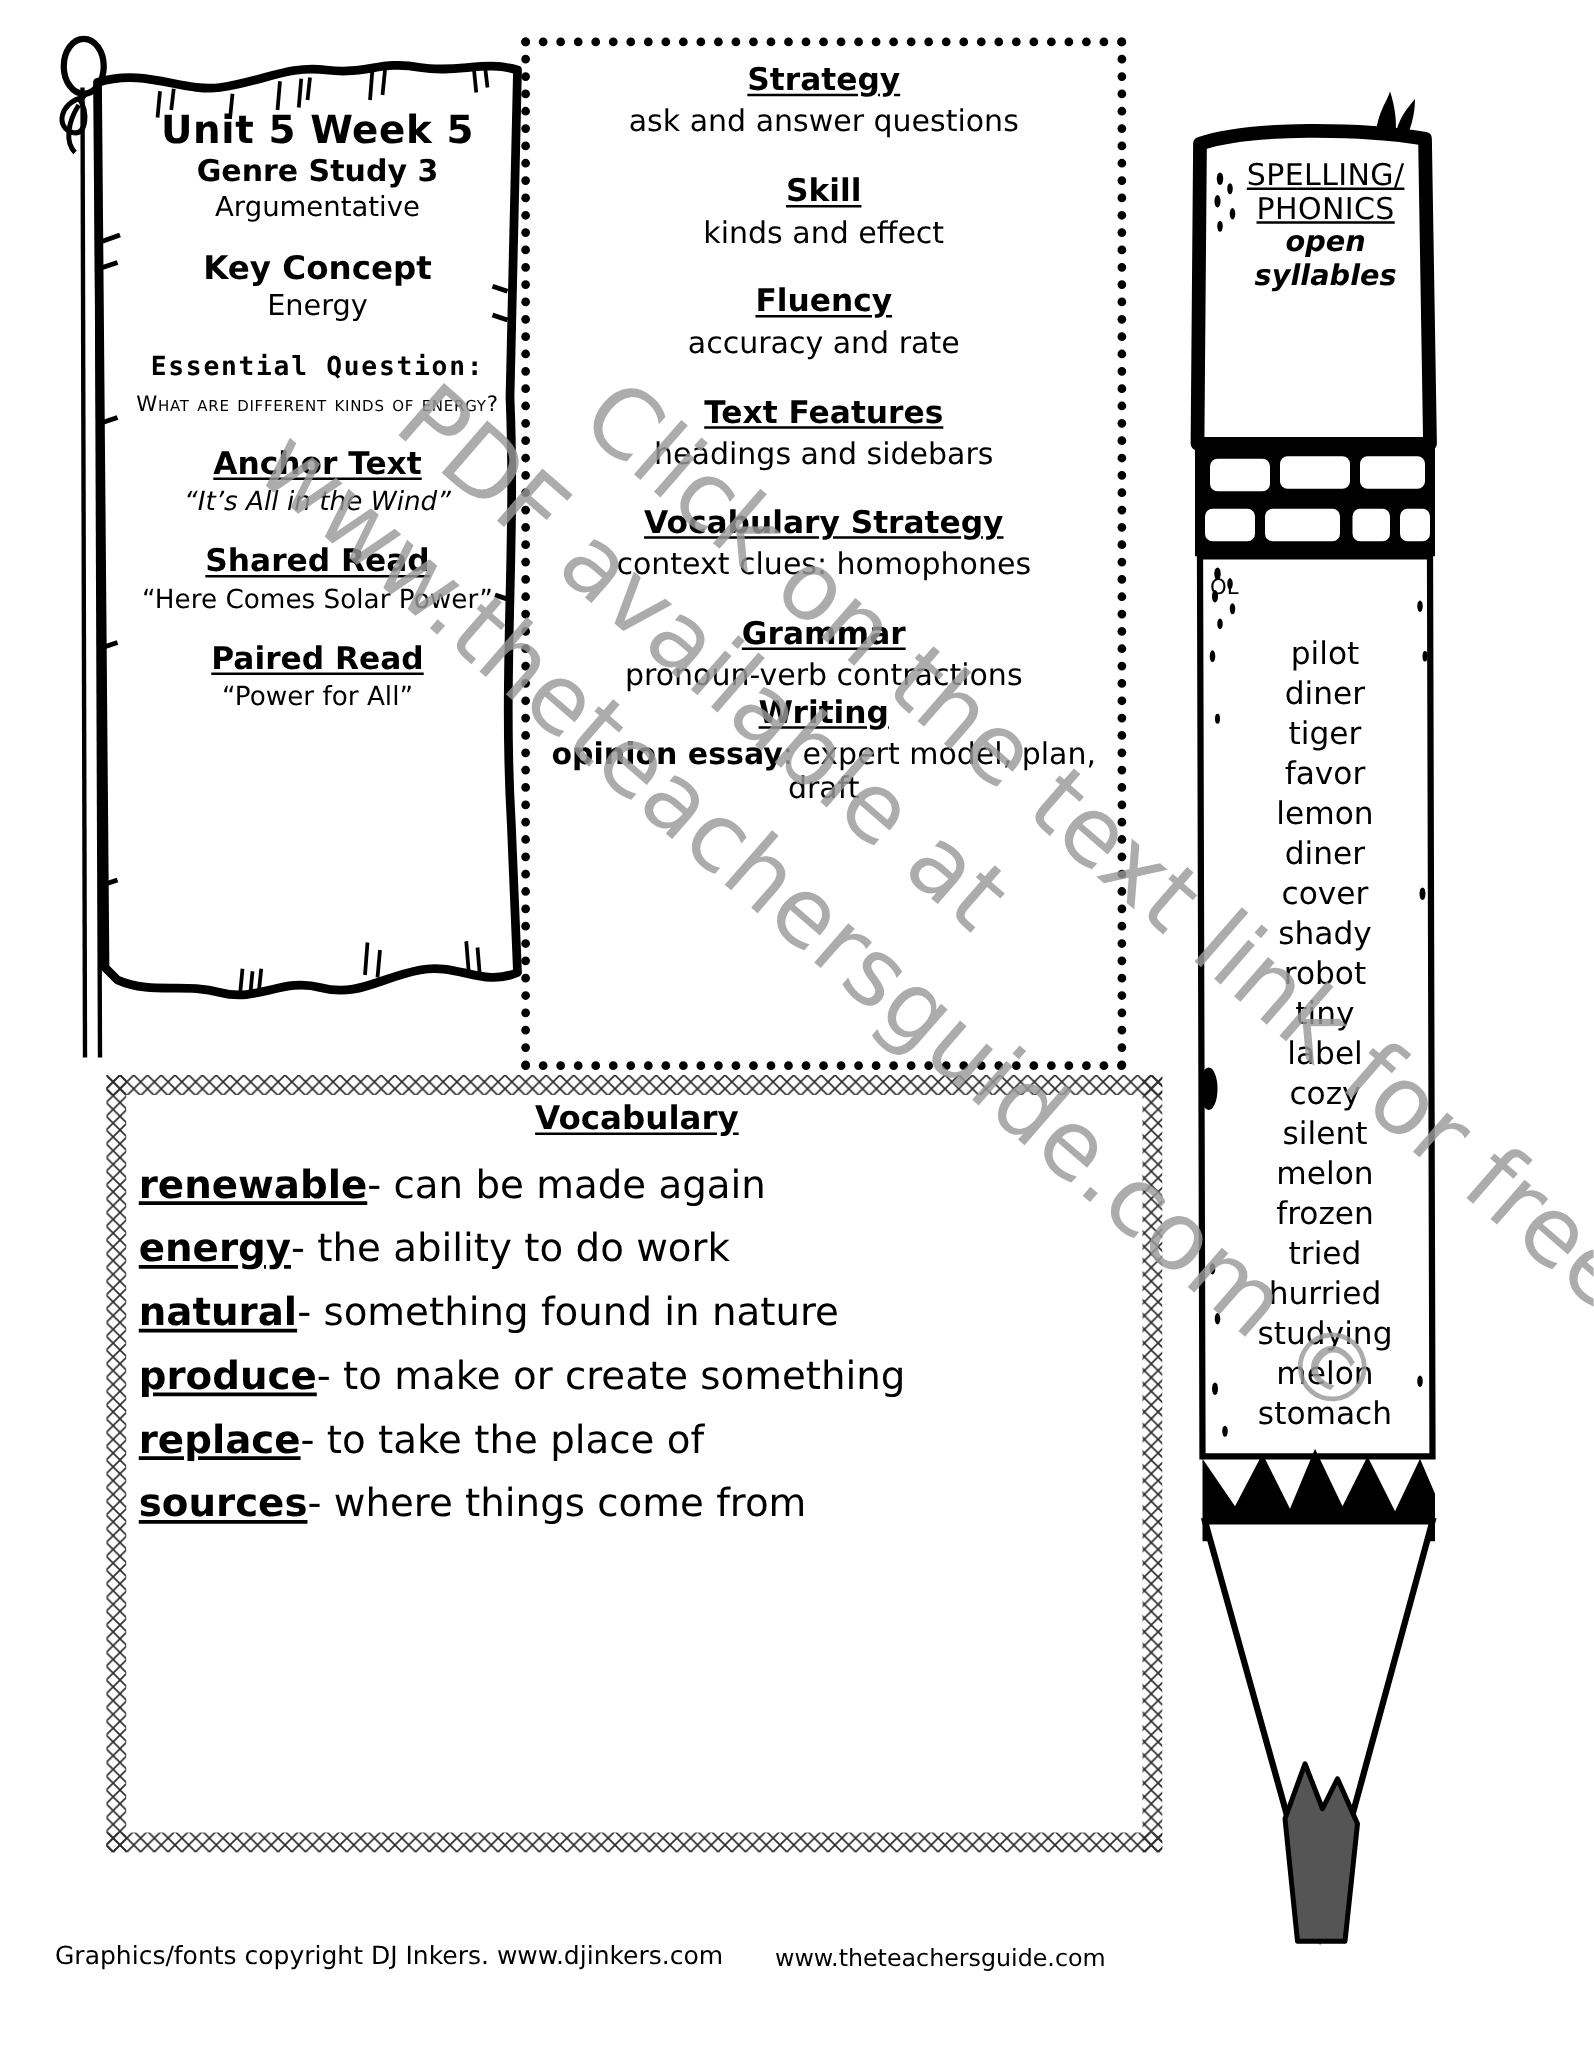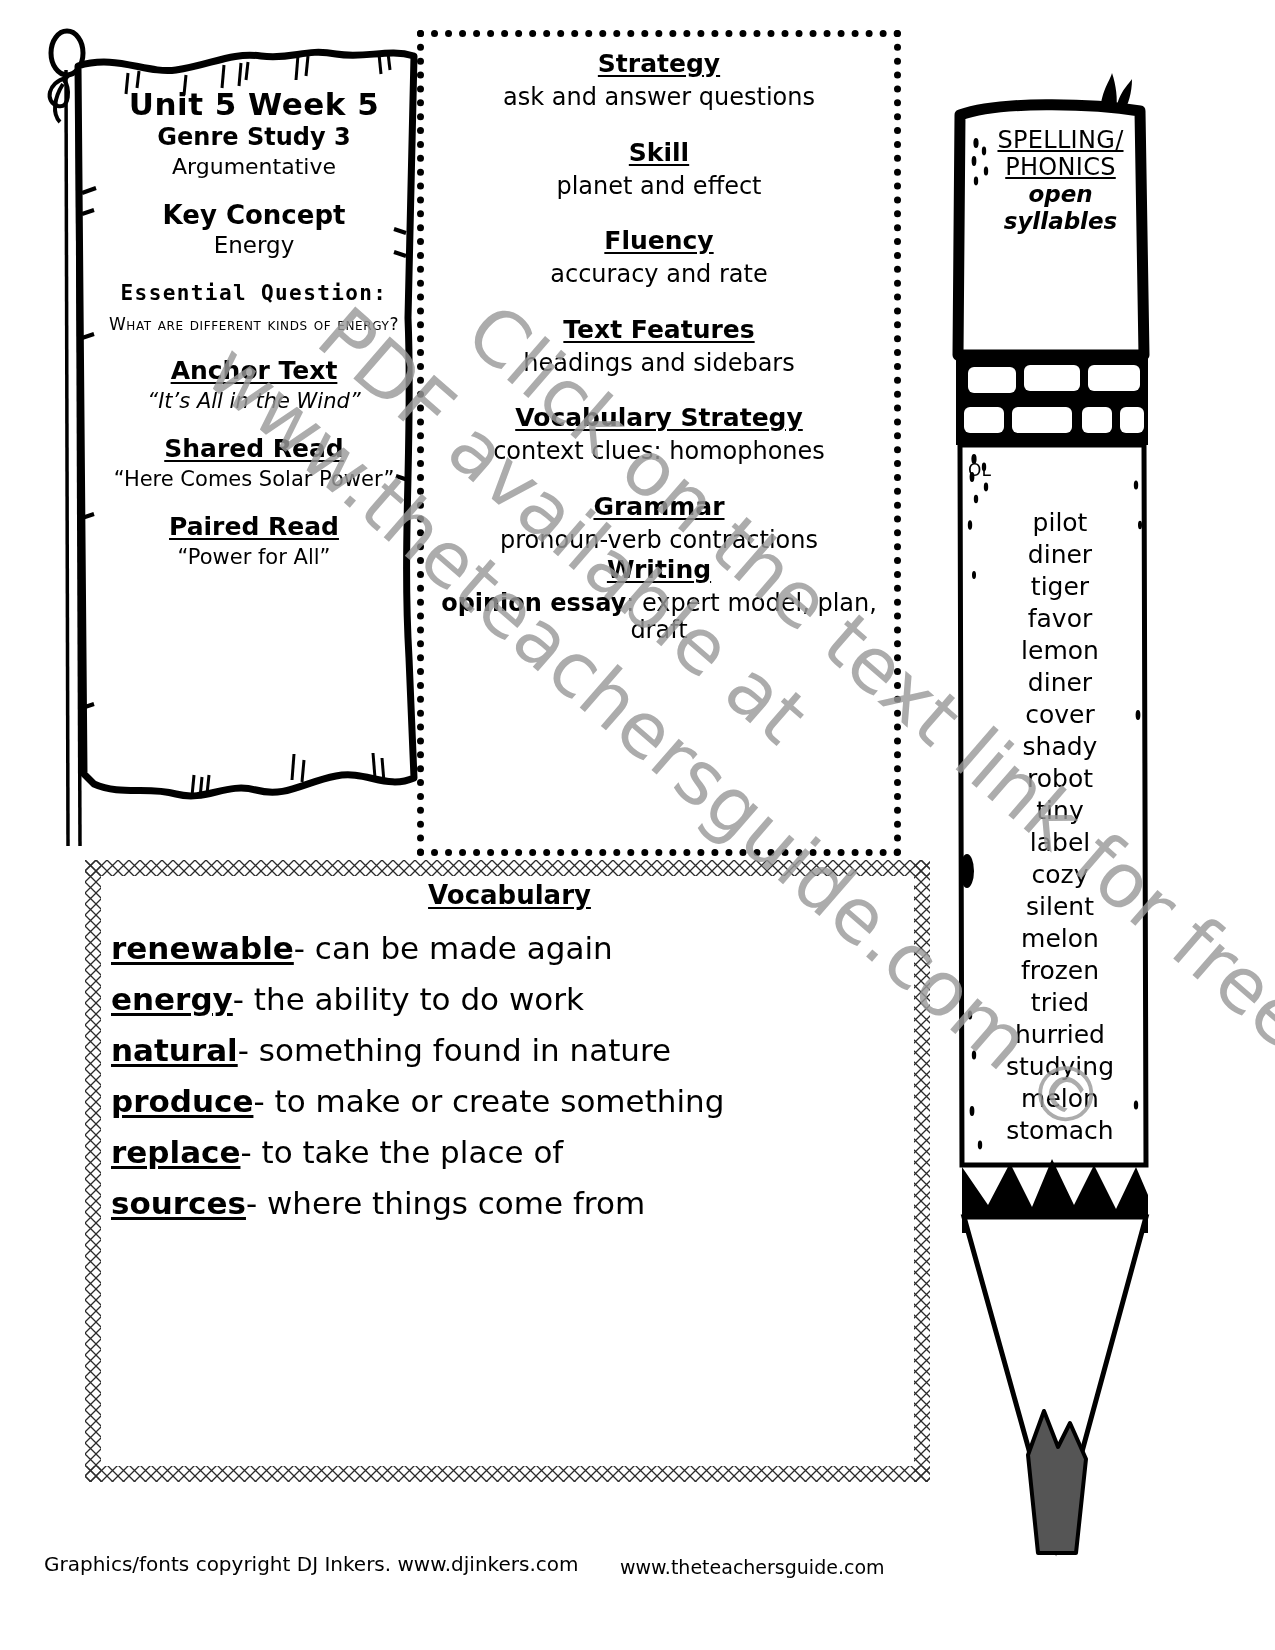--- a/index.html
+++ b/index.html
@@ -332,21 +332,21 @@
     <div class="b-u">Paired Read</div>
     <div class="b-q plain">“Power for All”</div>
   </div>
 </div>
 
 <div id="center-box">
   <div id="center-items">
       <div class="c-head">Strategy</div>
       <div class="c-val">ask and answer questions</div>
       <div class="c-head">Skill</div>
-      <div class="c-val">planet and effect</div>
+      <div class="c-val">kinds and effect</div>
       <div class="c-head">Fluency</div>
       <div class="c-val">accuracy and rate</div>
       <div class="c-head">Text Features</div>
       <div class="c-val">headings and sidebars</div>
       <div class="c-head">Vocabulary Strategy</div>
       <div class="c-val">context clues: homophones</div>
       <div class="c-head">Grammar</div>
       <div class="c-val">pronoun-verb contractions</div>
     </div>
   <div class="c-head">Writing</div>

